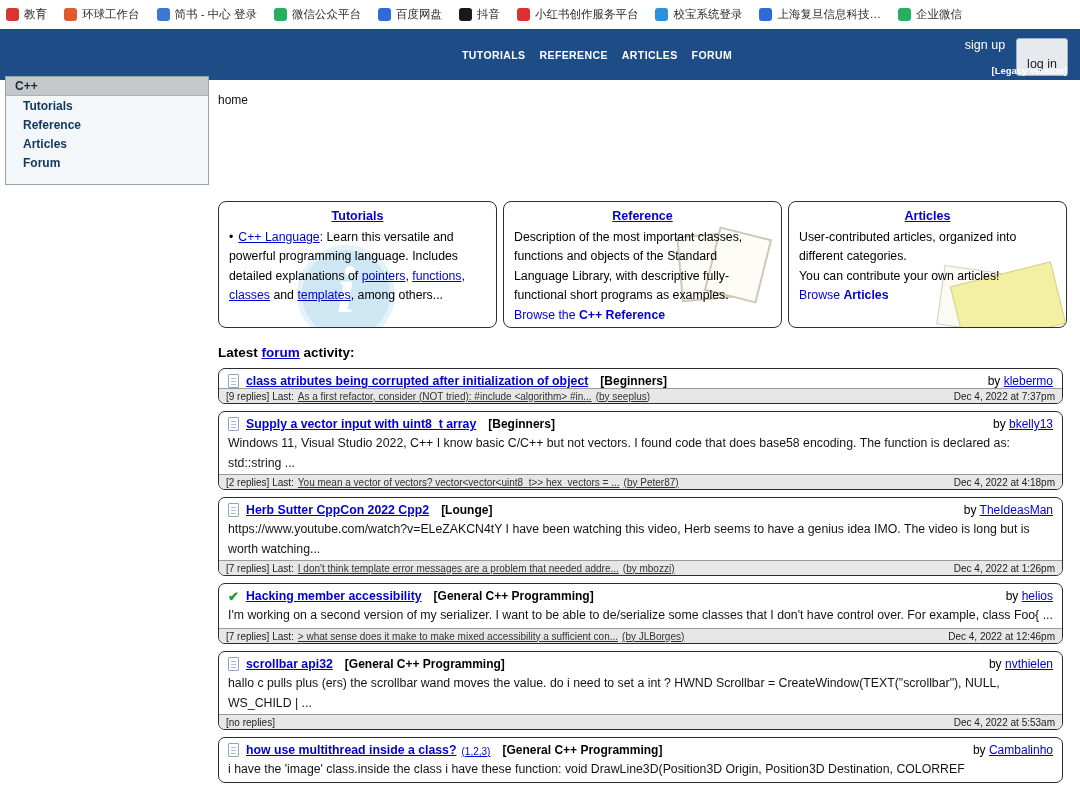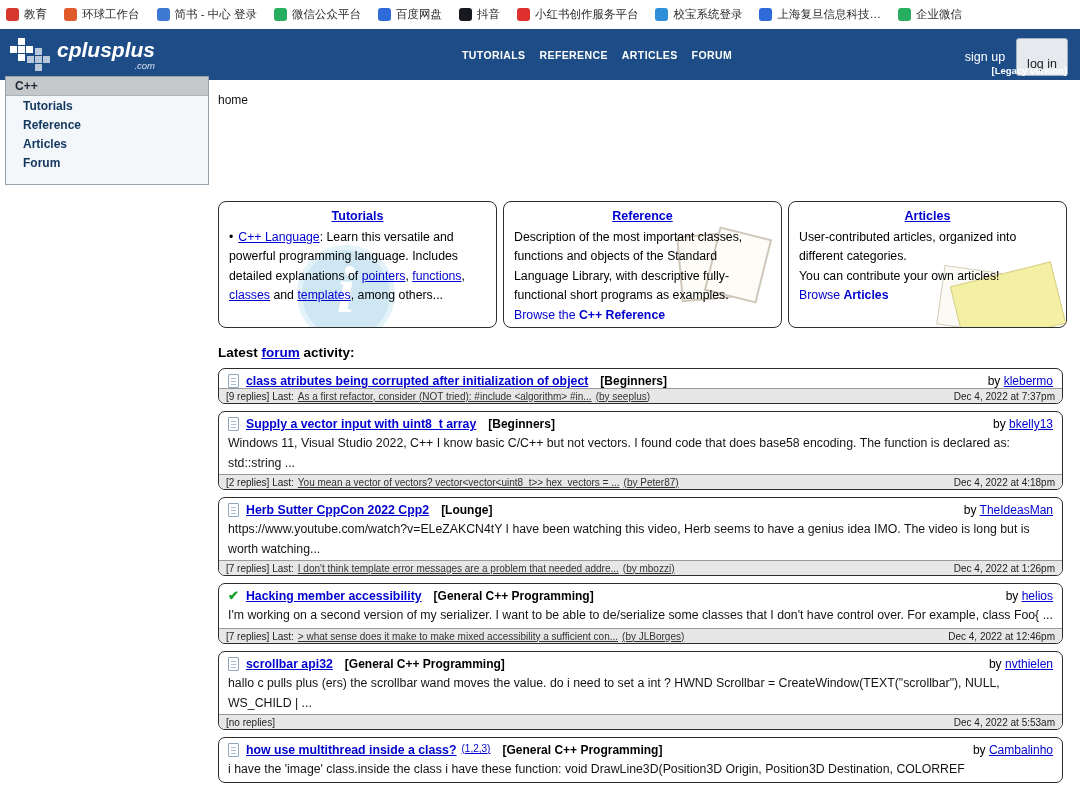--- a/index.html
+++ b/index.html
@@ -15,21 +15,21 @@
 
   
   .header{height:51px;background:#1e4c87;position:relative;color:#fff;
     display:flex;align-items:center}
   .logo{display:flex;align-items:center;gap:7px;margin-left:10px;text-decoration:none;color:#fff}
   .logo-txt{display:flex;flex-direction:column;align-items:flex-end}
   .logo-main{font-style:italic;font-weight:bold;font-size:21px;line-height:22px}
   .logo-com{font-size:9.5px;color:#d6e2ee;font-style:italic;line-height:10px}
   .nav{position:absolute;left:462px;top:0;height:100%;display:flex;align-items:center;gap:14px}
   .nav a{color:#fff;font-size:10.5px;font-weight:bold;letter-spacing:.4px;text-decoration:none}
-  .account{position:absolute;right:12px;top:9px;display:flex;align-items:center;gap:11px}
+  .account{position:absolute;right:12px;top:9px;display:flex;align-items:flex-start;gap:11px}
   .signup{color:#fff;font-size:12.5px;text-decoration:none}
   .login-btn{background:#e6eaef;color:#1d1d1d;font-size:12.5px;padding:18px 10px 4px;
     border:1px solid #9fb0c2;border-radius:3px;text-decoration:none}
   .legacy{position:absolute;right:13px;top:36px;font-size:9.5px;font-weight:bold;color:#fff}
 
   
   .sidebar{position:absolute;left:5px;top:76px;width:204px;background:#f4f7f9;
     border:1px solid #98a2ab;padding-bottom:12px}
   .sidebar-head{background:#c5c8ca;color:#1a2835;font-weight:bold;font-size:12px;
     padding:2px 9px;border-bottom:1px solid #aab2ba}
@@ -65,21 +65,21 @@
     background:#fbfaf4;border:1px solid #d2ccb8;transform:rotate(8deg);z-index:1}
   .wm-note{position:absolute;width:104px;height:64px;right:6px;bottom:-10px;
     background:#f3efa3;border:1px solid #d6cf8d;transform:rotate(-14deg);z-index:1}
 
   
   .forum-head{margin:17px 0 8px;font-size:13.5px;font-weight:bold}
   .forum-head a{color:#0000d0;text-decoration:underline}
 
   .post{width:845px;border:1.5px solid #2b2b2b;border-radius:7px;margin-bottom:7px;
     overflow:hidden;background:#fff}
-  .post-head{display:flex;align-items:flex-start;padding:5px 9px 0;gap:7px}
+  .post-head{display:flex;align-items:flex-end;padding:5px 9px 0;gap:7px}
   .post-title{font-weight:bold;color:#0000d0;font-size:12.3px;text-decoration:underline}
   .post-pages{font-size:10px;color:#0000d0;text-decoration:underline;margin-left:-2px}
   .post-cat{font-weight:bold;font-size:12px;color:#000;margin-left:5px}
   .post-by{margin-left:auto;font-size:12px;color:#000;white-space:nowrap}
   .post-by a{color:#0000d0;text-decoration:underline}
   .post-body{padding:2px 9px 3px;font-size:12.3px;line-height:20px;color:#141414;
     max-height:43px;overflow:hidden}
   .post-foot{background:#e7e7e7;border-top:1px solid #9a9a9a;display:flex;align-items:center;
     font-size:10px;color:#222;padding:1.5px 7px;gap:4px}
   .post-foot a{color:#333;text-decoration:underline}
@@ -130,42 +130,20 @@
       <span class="bm-ico" style="background: rgb(47, 107, 216);"></span>
       <span>上海复旦信息科技…</span>
     </div>
   <div class="bm">
       <span class="bm-ico" style="background: rgb(39, 174, 96);"></span>
       <span>企业微信</span>
     </div>
 </div>
 
 <div class="header">
-  <a class="logo">
-    <svg width="40" height="33" viewBox="0 0 40 33" aria-hidden="true">
-      <g fill="#ffffff">
-        <rect x="8" y="0" width="7" height="7"></rect>
-          <rect x="0" y="8" width="7" height="7"></rect>
-        <rect x="8" y="8" width="7" height="7"></rect>
-          <rect x="16" y="8" width="7" height="7"></rect>
-        <rect x="8" y="16" width="7" height="7"></rect>
-      </g>
-      <g fill="#b9c8da">
-        <rect x="25" y="10" width="7" height="7"></rect>
-          <rect x="17" y="18" width="7" height="7"></rect>
-        <rect x="25" y="18" width="7" height="7"></rect>
-          <rect x="33" y="18" width="7" height="7"></rect>
-        <rect x="25" y="26" width="7" height="7"></rect>
-      </g>
-    </svg>
-    <span class="logo-txt">
-      <span class="logo-main">cplusplus</span>
-      <span class="logo-com">.com</span>
-    </span>
-  </a>
   <nav class="nav">
     <a>TUTORIALS</a>
     <a>REFERENCE</a>
     <a>ARTICLES</a>
     <a>FORUM</a>
   </nav>
   <div class="account">
     <a class="signup">sign up</a>
     <a class="login-btn">log in</a>
   </div>

